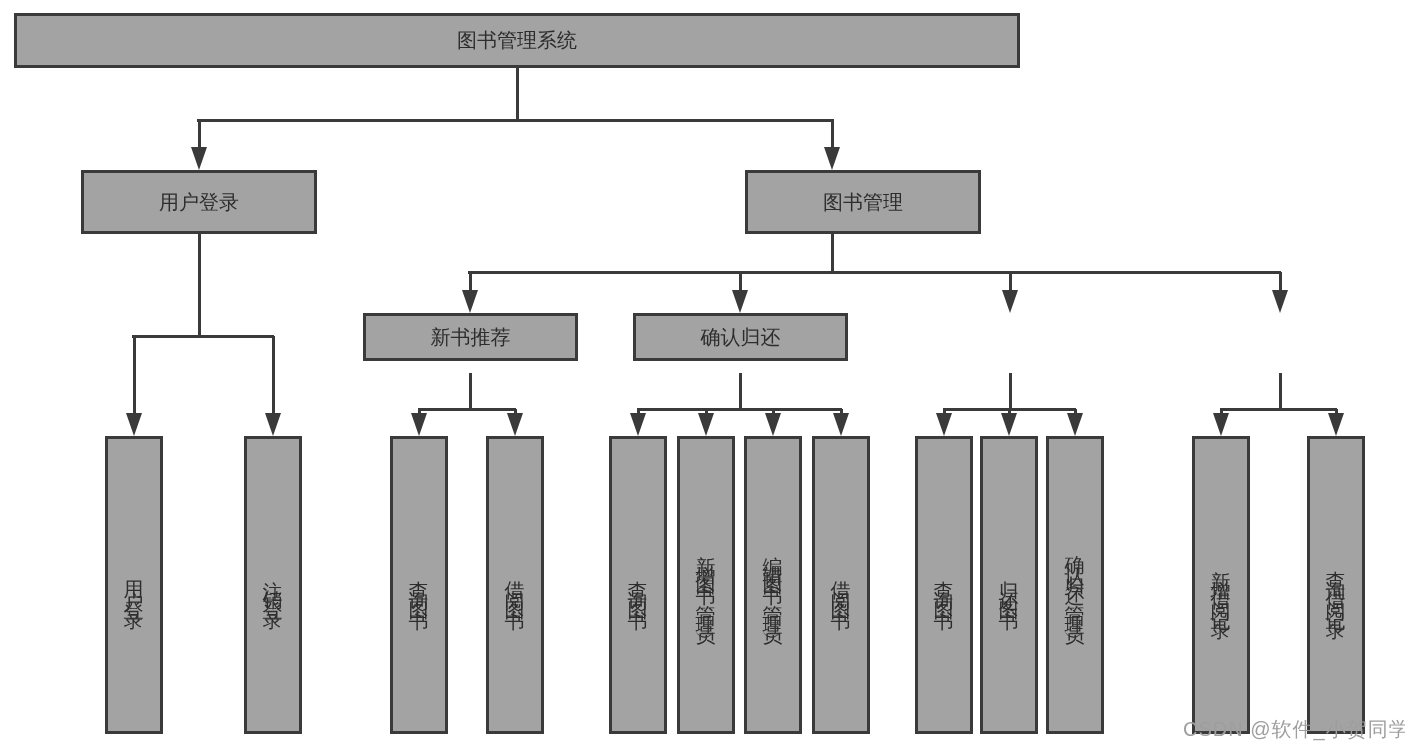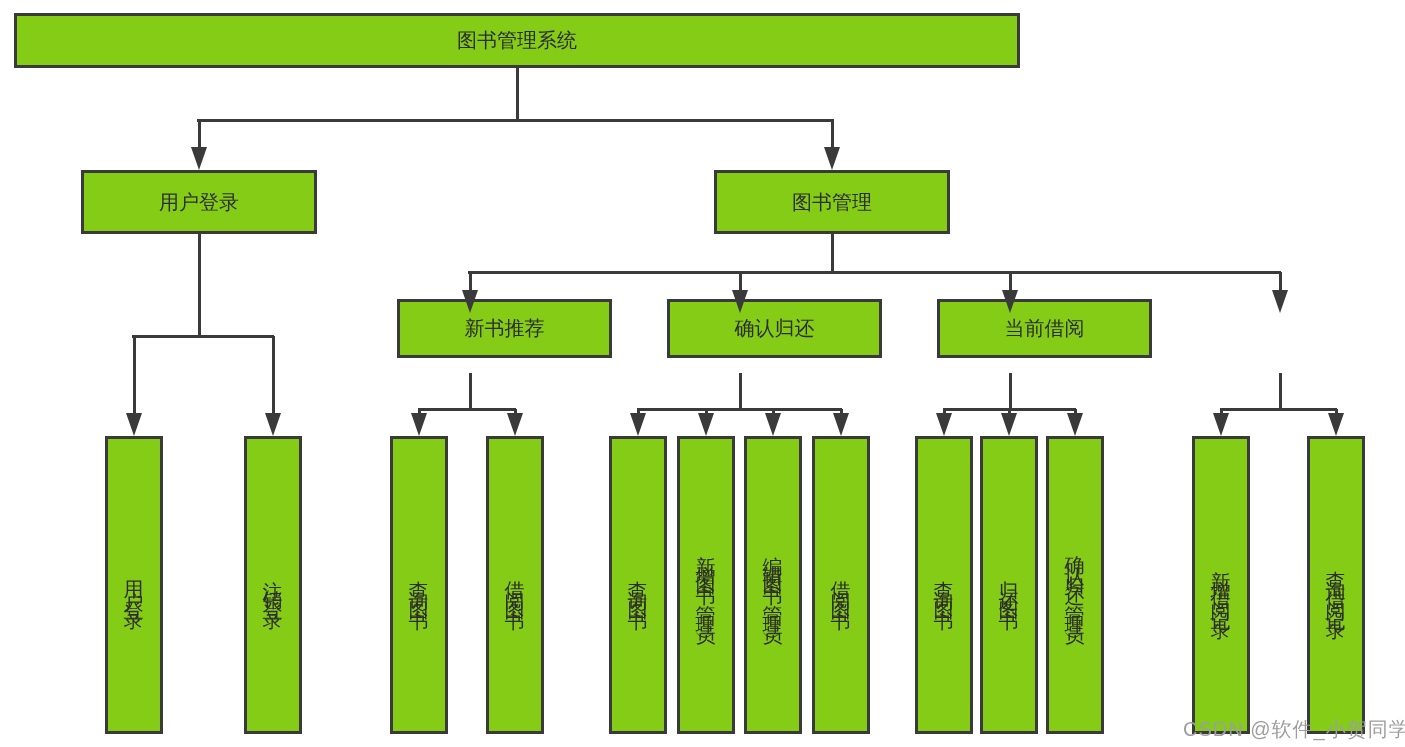--- a/index.html
+++ b/index.html
@@ -8,30 +8,30 @@
     position: relative;
     width: 1405px;
     height: 747px;
     background: #ffffff;
     font-family: "Liberation Sans", "DejaVu Sans", sans-serif;
     overflow: hidden;
   }
   .box {
     position: absolute;
     border: 3px solid #3a3a3a;
-    background: #84cc16;
+    background: #a3a3a3;
     color: #2d2d2d;
     display: flex;
     align-items: center;
     justify-content: center;
     font-size: 20px;
   }
   .root { left: 14px; top: 13px; width: 1006px; height: 55px; }
   .l2   { top: 170px; width: 236px; height: 64px; }
-  .l3   { top: 299px; width: 215px; height: 59px; margin-left: 34px; }
+  .l3   { top: 313px; width: 215px; height: 48px; }
   .leaf { top: 436px; width: 58px;  height: 298px; }
   .vtext {
     writing-mode: vertical-rl;
     text-orientation: mixed;
     letter-spacing: 10px;
     line-height: 1;
     font-size: 20px;
     color: #2d2d2d;
     white-space: nowrap;
   }
@@ -53,25 +53,24 @@
   }
 </style>
 </head>
 <body>
 
 <div class="canvas">
 
   <div class="box root">图书管理系统</div>
 
   <div class="box l2" style="left:81px">用户登录</div>
-  <div class="box l2" style="left:714px">图书管理</div>
+  <div class="box l2" style="left:745px">图书管理</div>
 
   <div class="box l3" style="left:363px">新书推荐</div>
   <div class="box l3" style="left:633px">确认归还</div>
-  <div class="box l3" style="left:903px">当前借阅</div>
 
   <div class="box leaf" style="left:105px">
     <span class="vtext">用户登录</span>
   </div>
   <div class="box leaf" style="left:244px">
     <span class="vtext">注销登录</span>
   </div>
 
   <div class="box leaf" style="left:390px">
     <span class="vtext">查询图书</span>

